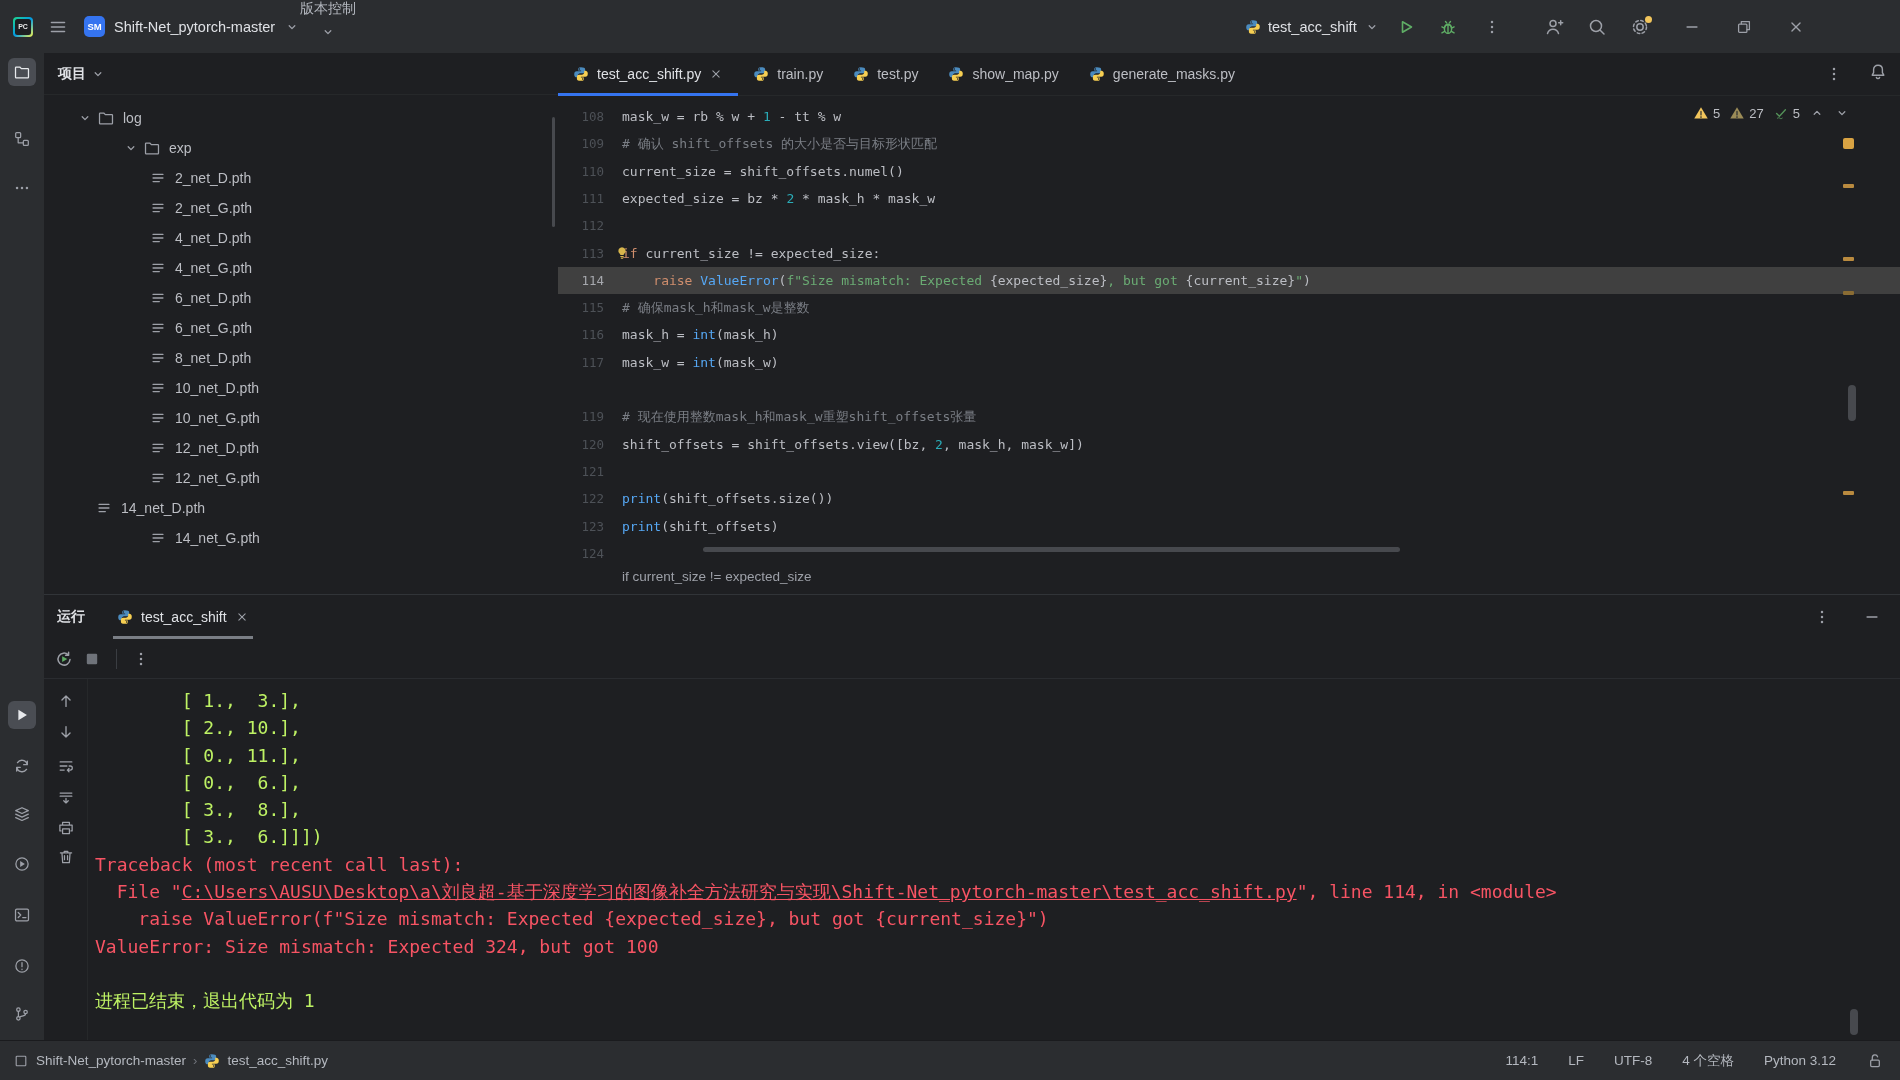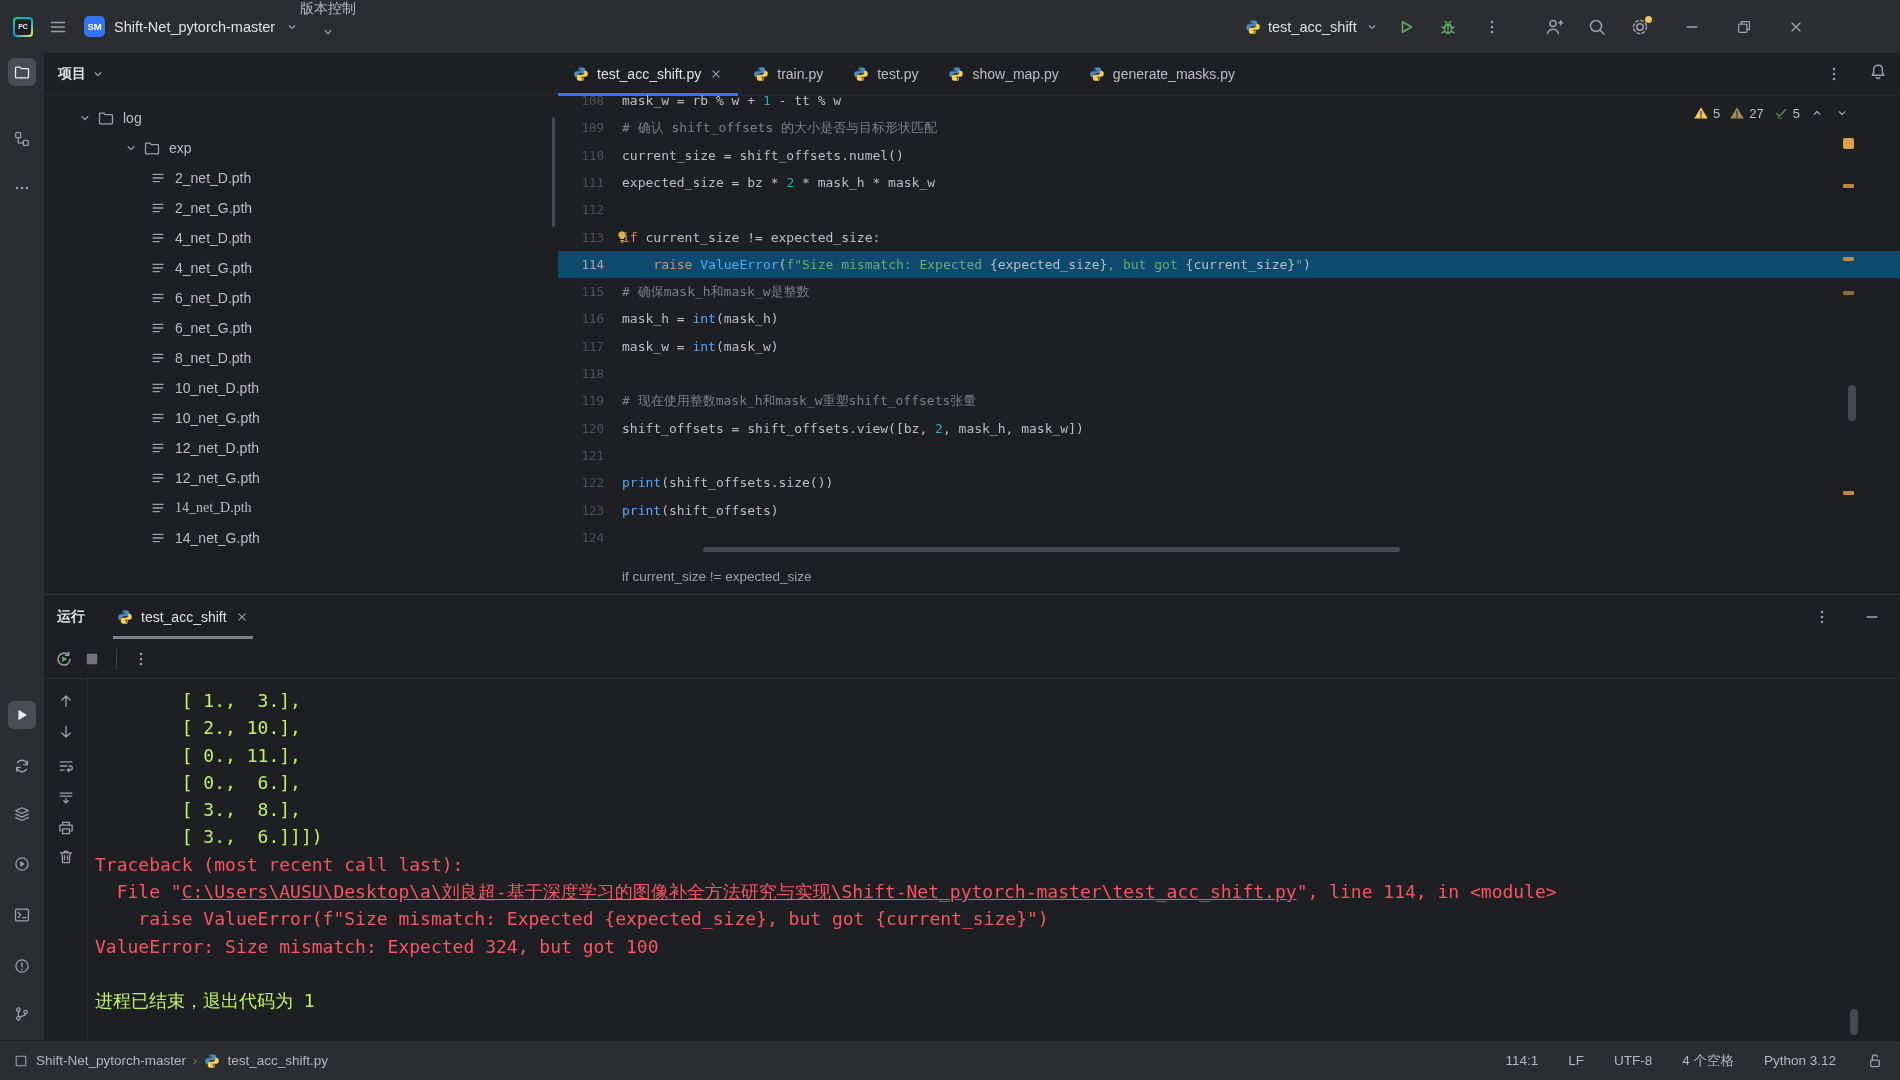--- a/index.html
+++ b/index.html
@@ -41,22 +41,22 @@
   #editor{left:558px;top:53px;width:1342px;height:541px;background:#1e1f22;}
   #tabbar{position:absolute;left:0;top:0;right:0;height:42px;border-bottom:1px solid #26282a;display:flex;align-items:stretch;}
   .etab{position:relative;display:flex;align-items:center;gap:8px;padding:0 15px;font-size:14px;color:#bcbec4;}
   .etab.active{color:#dfe1e5;}
   .etab .underline{position:absolute;left:0;right:0;bottom:-1px;height:3px;background:#3574f0;}
   .etab .closex{color:#9da0a8;width:14px;height:14px;}
   #tab-kebab{position:absolute;right:52px;top:7px;}
   #tab-bell{position:absolute;right:12px;top:9px;color:#9da0a8;}
 
   #code-area{position:absolute;left:0;top:42px;right:0;height:463px;overflow:hidden;}
-  .crow{position:absolute;left:0;right:0;height:27.3px;font-family:"DejaVu Sans Mono",monospace;font-size:13px;line-height:27.3px;white-space:pre;}
-  .crow.cur{background:#0c4a6e;}
+  .crow{position:absolute;left:0;right:0;height:27.3px;font-family:"DejaVu Sans Mono",monospace;font-size:13px;line-height:27.3px;white-space:pre;margin-top:16px;}
+  .crow.cur{background:#404040;}
   .crow .gut{position:absolute;left:0;width:46px;text-align:right;color:#4d5157;font-size:12.5px;}
   .crow.cur .gut{color:#a6a8ad;}
   .crow .codetxt{position:absolute;left:64px;}
   .tk-t{color:#bcbec4}.tk-k{color:#cf8e6d}.tk-n{color:#2aacb8}.tk-s{color:#6aab73}.tk-c{color:#7a7e85}.tk-b{color:#56a8f5}
   .bulb{position:absolute;left:56px;top:5px;width:16px;height:16px;}
 
   #inspect-widget{position:absolute;right:50px;top:52px;display:flex;align-items:center;gap:9px;font-size:13px;color:#bcbec4;}
   #inspect-widget .iw{display:flex;align-items:center;gap:4px;}
   #inspect-widget .navc{color:#9da0a8;}
 
@@ -460,21 +460,21 @@
         <div class="tree-row" style="padding-left: 104px;">
           <span class="ticon">
             <span class="ic ic18">
               <svg viewBox="0 0 20 20" fill="none" stroke="currentColor" stroke-linecap="round" stroke-linejoin="round" stroke-width="1.4">
                 <path d="M4.5 6h11M4.5 10h11M4.5 14h7"></path>
               </svg>
             </span>
           </span>
           <span>12_net_G.pth</span>
         </div>
-        <div class="tree-row" style="padding-left: 104px; font-family: Liberation Serif, serif;">
+        <div class="tree-row" style="padding-left: 50px;">
           <span class="ticon">
             <span class="ic ic18">
               <svg viewBox="0 0 20 20" fill="none" stroke="currentColor" stroke-linecap="round" stroke-linejoin="round" stroke-width="1.4">
                 <path d="M4.5 6h11M4.5 10h11M4.5 14h7"></path>
               </svg>
             </span>
           </span>
           <span>14_net_D.pth</span>
         </div>
         <div class="tree-row" style="padding-left: 104px;">
@@ -567,21 +567,20 @@
         <div class="crow" style="top: 73.9px;"><span class="gut">111</span><span class="codetxt"><span class="tk-t">expected_size = bz * </span><span class="tk-n">2</span><span class="tk-t"> * mask_h * mask_w</span></span></div>
         <div class="crow" style="top: 101.2px;"><span class="gut">112</span><span class="codetxt"></span></div>
         <div class="crow" style="top: 128.5px;"><span class="gut">113</span><span class="codetxt"><span class="tk-k">if</span><span class="tk-t"> current_size != expected_size:</span></span><span class="ic bulb"><svg viewBox="0 0 20 20">
               <path fill="#d8b64c" d="M10 2.8a4.6 4.6 0 0 1 2.6 8.4c-.5.4-.6.9-.6 1.4H8c0-.5-.1-1-.6-1.4A4.6 4.6 0 0 1 10 2.8z"></path>
               <path d="M8.4 14.4h3.2M9 16.4h2" stroke="#d8b64c" stroke-width="1.3" stroke-linecap="round"></path>
             </svg></span></div>
         <div class="crow cur" style="top: 155.8px;"><span class="gut">114</span><span class="codetxt"><span class="tk-t">    </span><span class="tk-k">raise </span><span class="tk-b">ValueError</span><span class="tk-t">(</span><span class="tk-s">f"Size mismatch: Expected </span><span class="tk-t">{expected_size}</span><span class="tk-s">, but got </span><span class="tk-t">{current_size}</span><span class="tk-s">"</span><span class="tk-t">)</span></span></div>
         <div class="crow" style="top: 183.1px;"><span class="gut">115</span><span class="codetxt"><span class="tk-c"># 确保mask_h和mask_w是整数</span></span></div>
         <div class="crow" style="top: 210.4px;"><span class="gut">116</span><span class="codetxt"><span class="tk-t">mask_h = </span><span class="tk-b">int</span><span class="tk-t">(mask_h)</span></span></div>
         <div class="crow" style="top: 237.7px;"><span class="gut">117</span><span class="codetxt"><span class="tk-t">mask_w = </span><span class="tk-b">int</span><span class="tk-t">(mask_w)</span></span></div>
-        <div class="crow" style="top: 265px;"><span class="gut">118</span><span class="codetxt"></span></div>
         <div class="crow" style="top: 292.3px;"><span class="gut">119</span><span class="codetxt"><span class="tk-c"># 现在使用整数mask_h和mask_w重塑shift_offsets张量</span></span></div>
         <div class="crow" style="top: 319.6px;"><span class="gut">120</span><span class="codetxt"><span class="tk-t">shift_offsets = shift_offsets.view([bz, </span><span class="tk-n">2</span><span class="tk-t">, mask_h, mask_w])</span></span></div>
         <div class="crow" style="top: 346.9px;"><span class="gut">121</span><span class="codetxt"></span></div>
         <div class="crow" style="top: 374.2px;"><span class="gut">122</span><span class="codetxt"><span class="tk-b">print</span><span class="tk-t">(shift_offsets.size())</span></span></div>
         <div class="crow" style="top: 401.5px;"><span class="gut">123</span><span class="codetxt"><span class="tk-b">print</span><span class="tk-t">(shift_offsets)</span></span></div>
         <div class="crow" style="top: 428.8px;"><span class="gut">124</span><span class="codetxt"></span></div>
       </div>
 
     <div id="inspect-widget">
       <span class="iw">

